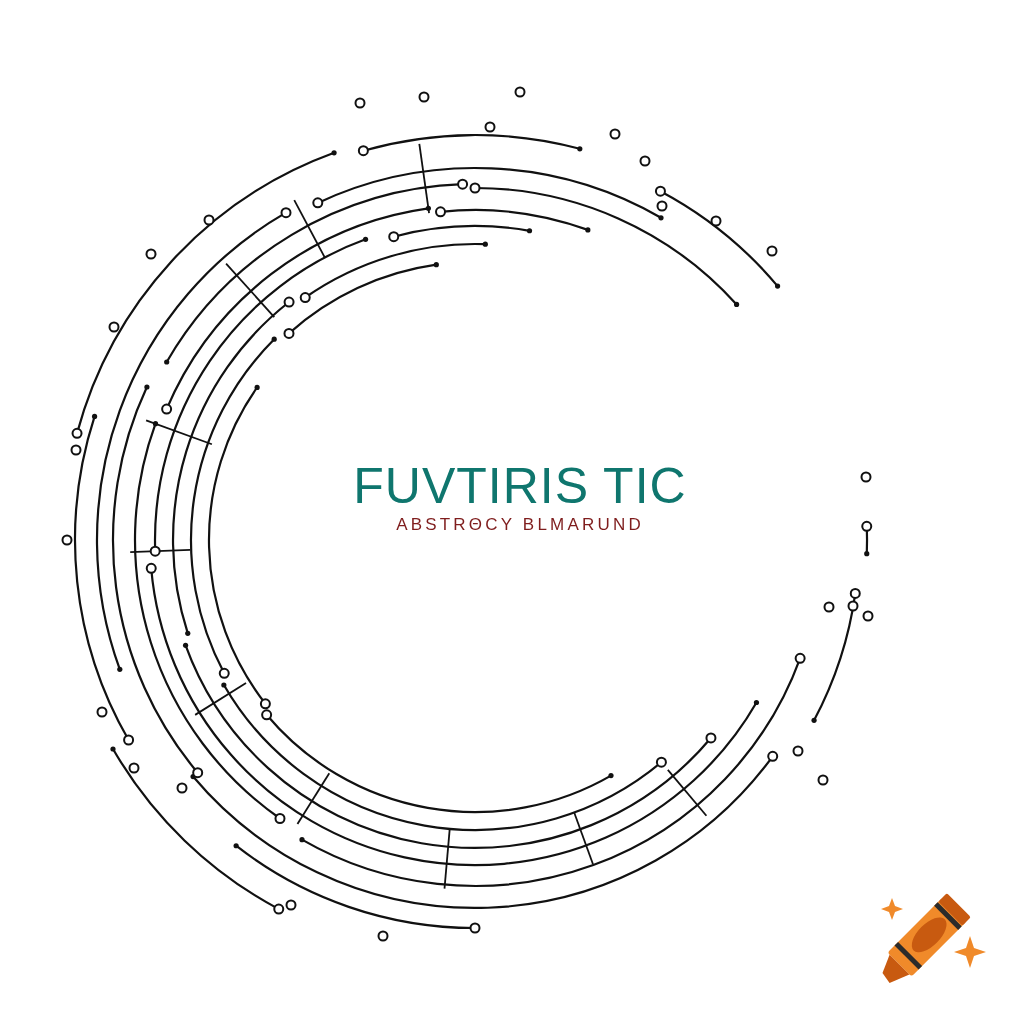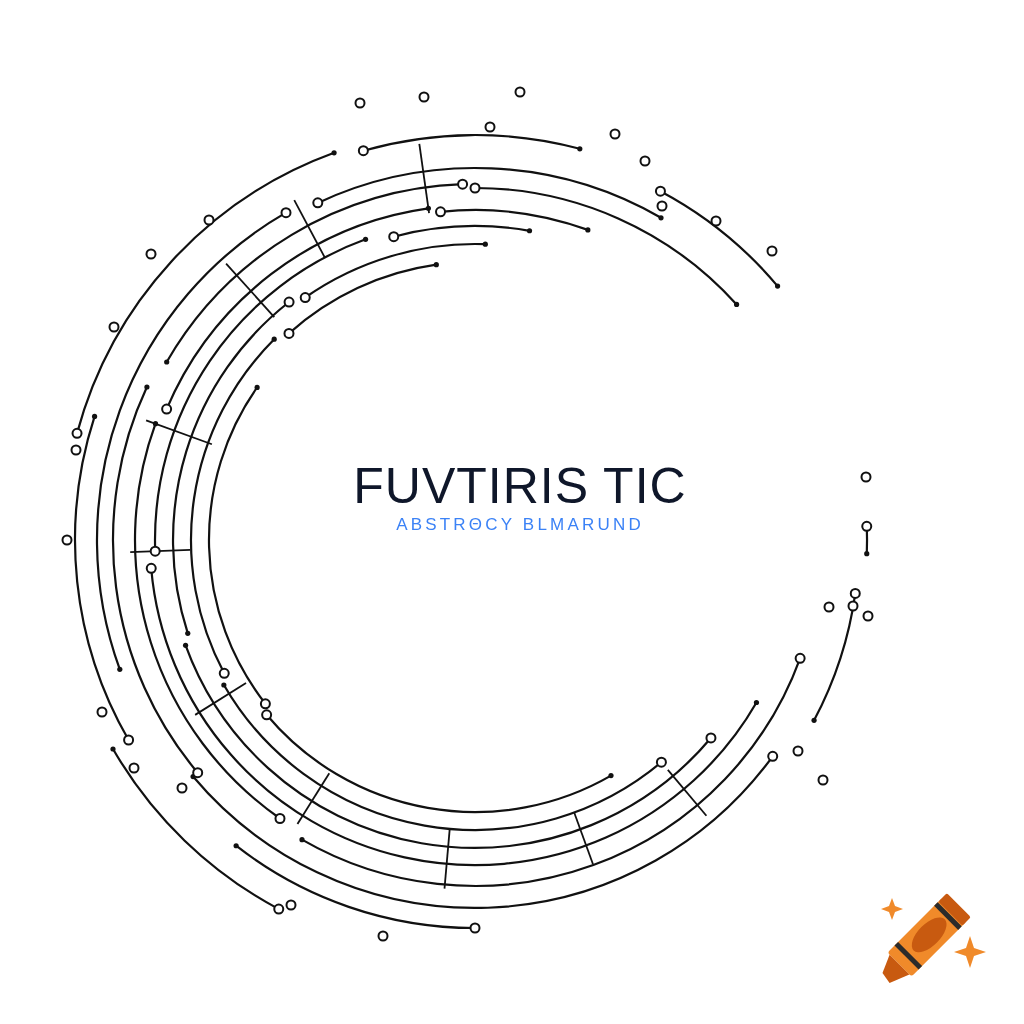--- a/index.html
+++ b/index.html
@@ -1,27 +1,27 @@
 <!DOCTYPE html>
 <html><head>
   <meta charset="utf-8">
   <style>
     html, body { margin: 0; padding: 0; background: #ffffff; }
     body { width: 1024px; height: 1024px; position: relative; overflow: hidden; }
     #art { position: absolute; left: 0; top: 0; width: 1024px; height: 1024px; }
     .title {
       position: absolute; left: 340px; top: 458px; width: 360px; text-align: center;
       font-family: "Liberation Sans", "DejaVu Sans", sans-serif;
-      font-size: 50px; font-weight: 400; color: #0f172a; letter-spacing: 1px;
+      font-size: 50px; font-weight: 400; color: #0f766e; letter-spacing: 1px;
       line-height: 56px;
     }
     .subtitle {
       position: absolute; left: 340px; top: 514px; width: 360px; text-align: center;
       font-family: "Liberation Sans", "DejaVu Sans", sans-serif;
-      font-size: 17px; color: #3b82f6; letter-spacing: 3.2px; line-height: 22px;
+      font-size: 17px; color: #7f1d1d; letter-spacing: 3.2px; line-height: 22px;
     }
     .badge { position: absolute; left: 862px; top: 862px; width: 140px; height: 140px; }
   </style>
 </head>
 <body>
 
 <svg id="art" viewBox="0 0 1024 1024" xmlns="http://www.w3.org/2000/svg">
   <g id="ring-arcs" fill="none" stroke="#111111" stroke-width="2.2" stroke-linecap="round">
       <path d="M278.8 909.1 A418 418 0 0 1 113.0 749.0"></path>
       <path d="M77.0 433.4 A412 412 0 0 1 334.1 152.8"></path>

